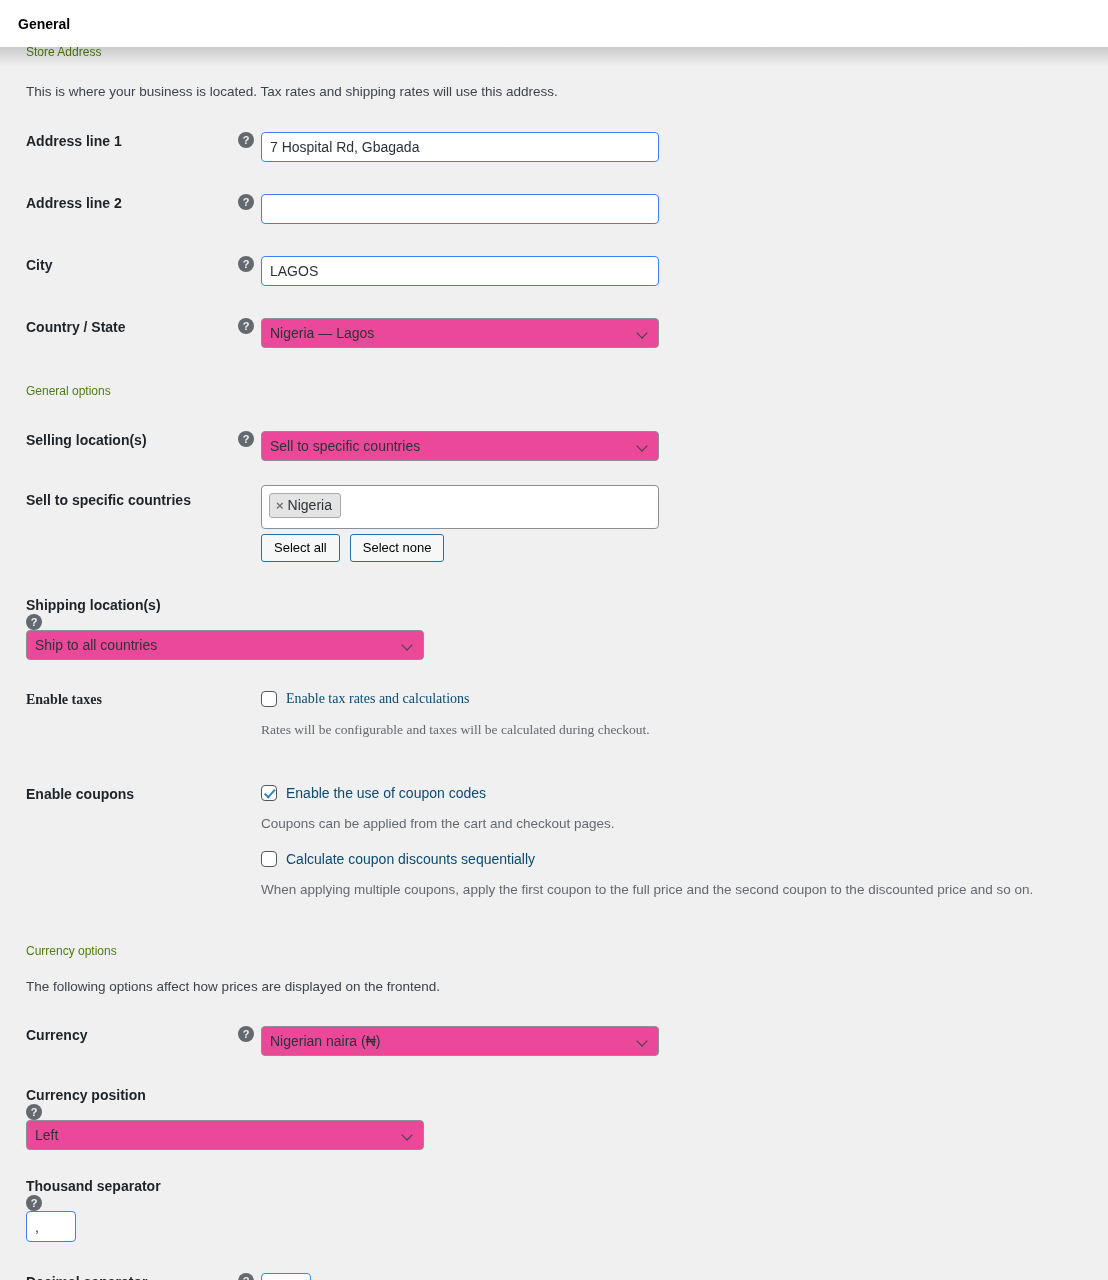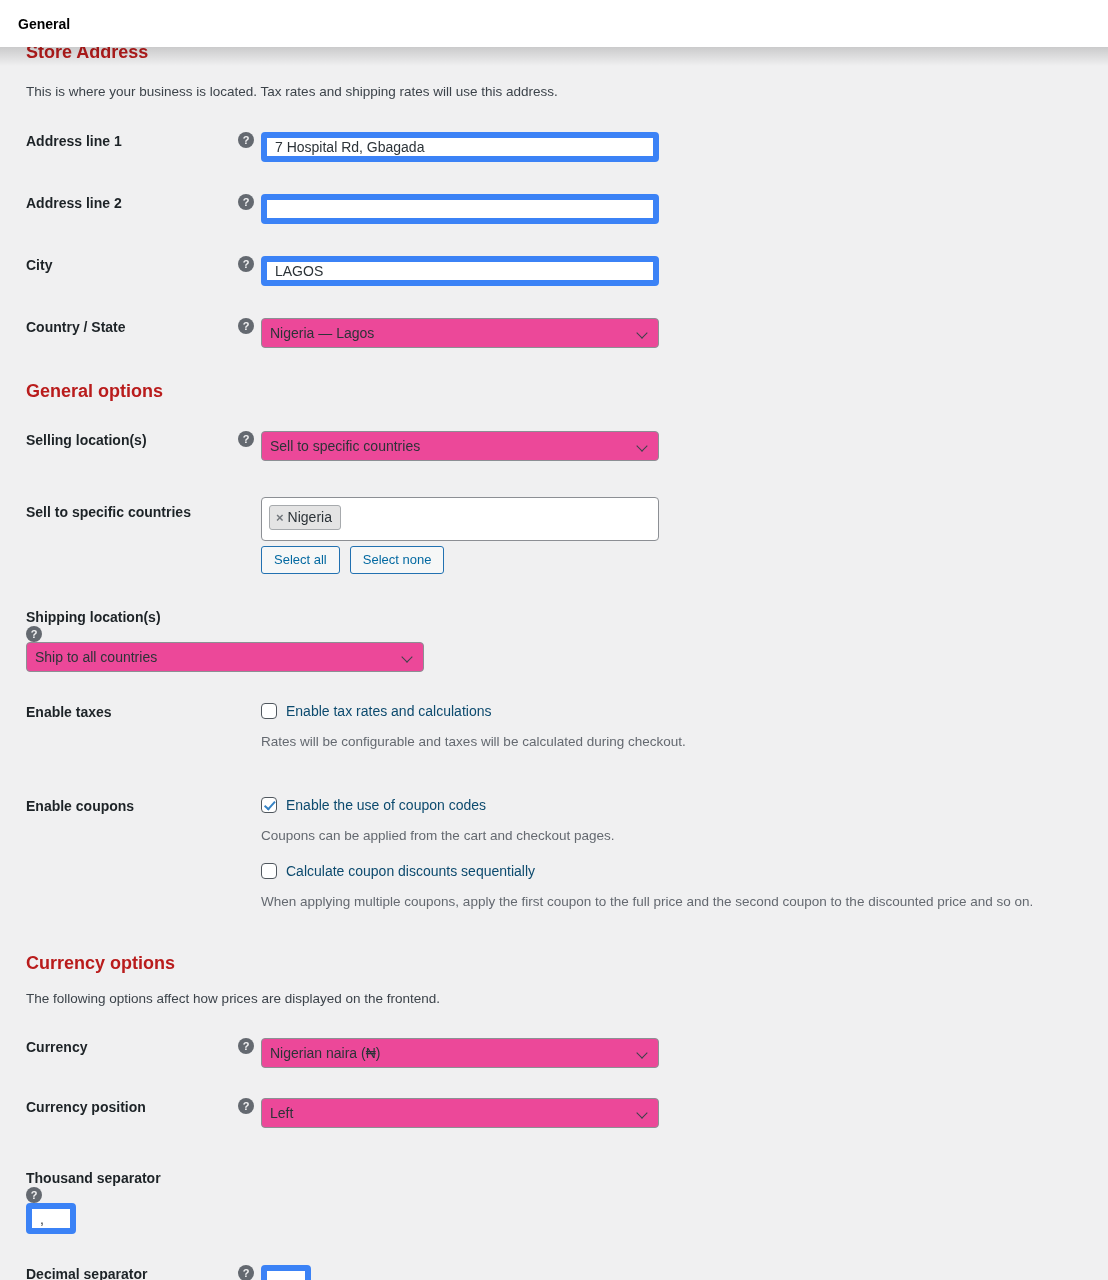--- a/index.html
+++ b/index.html
@@ -30,21 +30,21 @@
   }
 
   
   .main {
     position: absolute; top: 41px; left: 8px; right: 0;
     padding: 0 18px;
     z-index: 1;
   }
   h2.section-title {
     margin: 0 0 21px 0;
-    font-size: 18px; font-weight: 700; color: #b91c1c;
+    font-size: 12px; font-weight: 400; color: #4d7c0f;
     line-height: 22px;
   }
   h2.gap-top { margin-top: 30px; margin-bottom: 29px; }
   h2.gap-top-lg { margin-top: 42px; margin-bottom: 17px; }
   p.section-desc {
     margin: 0 0 32px 0;
     font-size: 13.5px; color: #3c434a; line-height: 16px;
   }
   p.section-desc.tight { margin-bottom: 31px; }
 
@@ -65,21 +65,21 @@
   .help-icon {
     width: 16px; height: 16px; border-radius: 50%;
     background: #646970; color: #f0f0f1;
     font-size: 11px; font-weight: 700;
     display: inline-flex; align-items: center; justify-content: center;
     cursor: pointer; user-select: none;
   }
 
   .text-input {
     width: 398px; height: 30px;
-    border: 6px solid #3b82f6; border-radius: 4px;
+    border: 1px solid #3b82f6; border-radius: 4px;
     background: #fff; color: #2c3338;
     font-family: "Liberation Sans", sans-serif;
     font-size: 14px; padding: 0 8px;
     outline: none;
   }
   .text-input.small { width: 50px; height: 31px; }
 
   .select-wrap { position: relative; width: 398px; }
   select.wp-select {
     -webkit-appearance: none; appearance: none;
@@ -115,21 +115,21 @@
     cursor: default;
   }
   .tag-remove {
     color: #72777c; font-size: 13px; font-weight: 700;
     margin-right: 4px; cursor: pointer; line-height: 1;
   }
   .btn-row { margin-top: 5px; display: flex; gap: 10px; }
   .btn-secondary {
     background: #f6f7f7;
     border: 1px solid #2271b1; border-radius: 3px;
-    color: #0369a1; font-size: 13px;
+    color: #000000; font-size: 13px;
     font-family: "Liberation Sans", sans-serif;
     padding: 5px 12px; height: 28px;
     cursor: pointer; line-height: 1.2;
   }
 
   
   .cb-line { display: flex; align-items: center; }
   .checkbox {
     width: 16px; height: 16px; flex-shrink: 0;
     border: 1px solid #50575e; border-radius: 4px;
@@ -146,24 +146,24 @@
   }
   .cb-label {
     margin-left: 9px;
     font-size: 14px; color: #0c4a6e; line-height: 16px;
   }
   .field-desc {
     margin: 15px 0 0 0;
     font-size: 13.5px; color: #646970; line-height: 16px;
   }
   .cb-gap { margin-top: 19px; }
-  .mb-lg { margin-bottom: 47px; }
+  .mb-lg { margin-bottom: 47px; font-family: Liberation Serif, serif; }
   .mb-xl { margin-bottom: 42px; }
   .mb-med { margin-bottom: 30px; }
-  .mb-sm { margin-bottom: 41px; }
+  .mb-sm { margin-bottom: 27px; flex-direction: column; }
   .mb-31 { margin-bottom: 31px; flex-direction: column; }
 
   
   .btn-primary {
     margin-top: 37px;
     background: #701a75; border: 1px solid #2271b1; border-radius: 3px;
     color: #ffffff; font-size: 13.5px;
     font-family: "Liberation Sans", sans-serif;
     padding: 1px 15px; cursor: pointer;
   }
@@ -217,21 +217,21 @@
         <select class="wp-select">
           <option>Nigeria — Lagos</option>
         </select>
         <span class="chevron"></span>
       </span>
     </div>
 
     
     <h2 class="section-title gap-top">General options</h2>
 
-    <div class="form-row" style="margin-bottom:36px;">
+    <div class="form-row" style="margin-bottom:24px;">
       <div class="row-label">Selling location(s)</div>
       <span class="help-slot">
         <span class="help-icon">?</span>
       </span>
       <span class="select-wrap">
         <select class="wp-select">
           <option>Sell to specific countries</option>
         </select>
         <span class="chevron"></span>
       </span>

